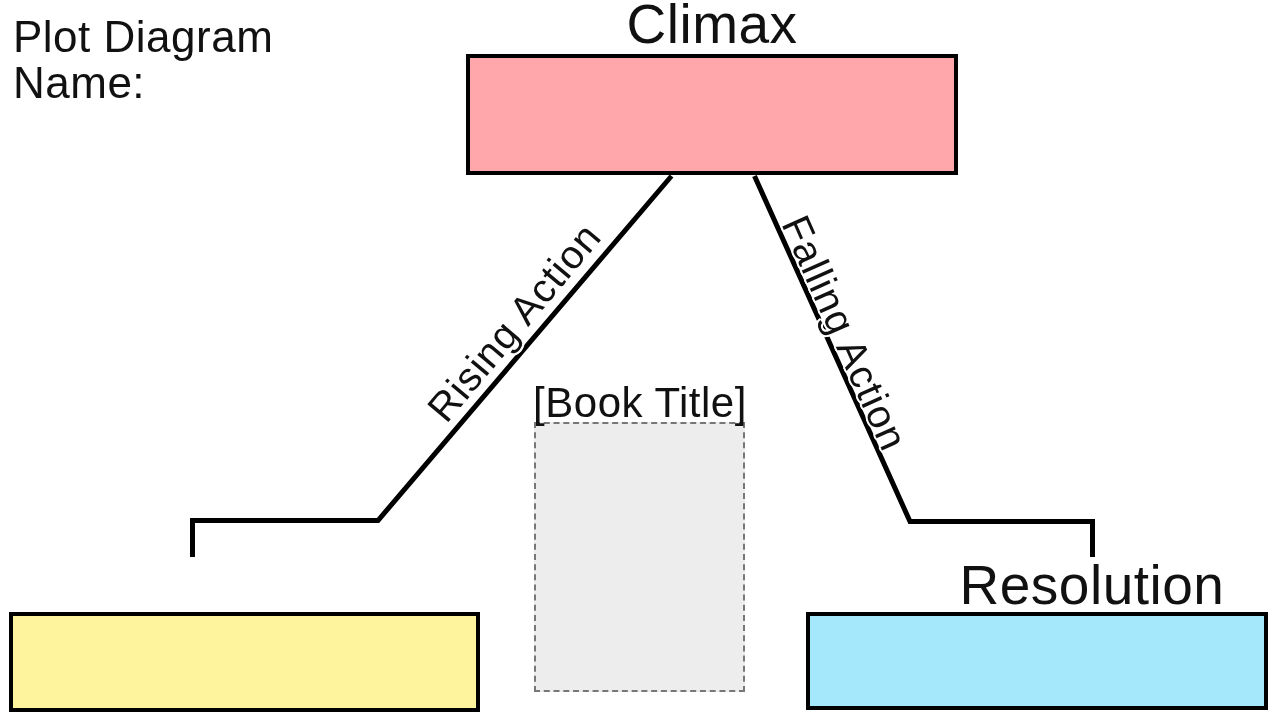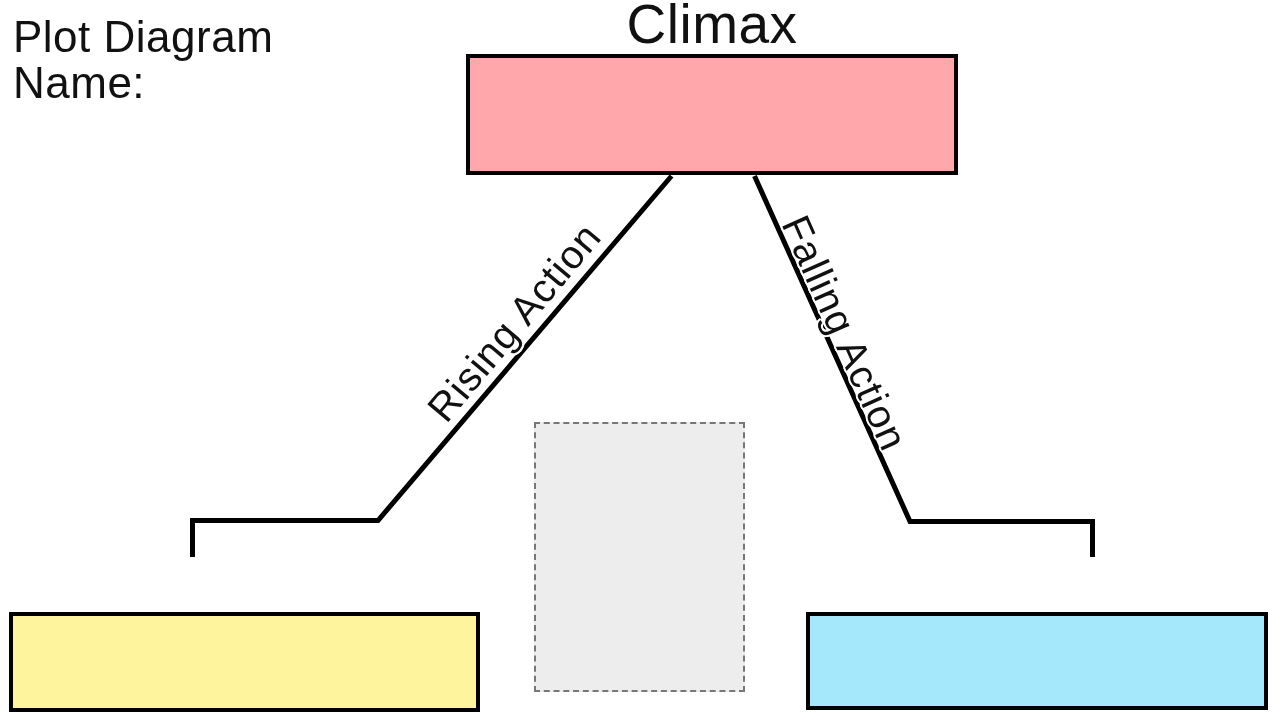--- a/index.html
+++ b/index.html
@@ -144,19 +144,21 @@
     <path class="edge-line" d="M 671.5,176 L 378,520.5 L 192.5,520.5 L 192.5,557" style="stroke: rgb(0, 0, 0);"></path>
     <path class="edge-line" d="M 754.5,176 L 910,521.5 L 1092.5,521.5 L 1092.5,557" style="stroke: rgb(0, 0, 0);"></path>
   </svg>
 
   <div class="abs node-label climax-label">Climax</div>
   <div class="abs node-box climax-box" style="background-color: rgb(255, 167, 171);"></div>
 
   <div class="abs edge-label rising-label">Rising Action</div>
   <div class="abs edge-label falling-label">Falling Action</div>
 
+  <div class="abs book-label">[Book Title]</div>
   <div class="abs book-placeholder" style="background-color: rgb(237, 237, 237);"></div>
 
   <div class="abs node-box exposition-box" style="background-color: rgb(254, 244, 157);"></div>
 
+  <div class="abs node-label resolution-label">Resolution</div>
   <div class="abs node-box resolution-box" style="background-color: rgb(165, 232, 251);"></div>
 
 </div>
 
 </body></html>

